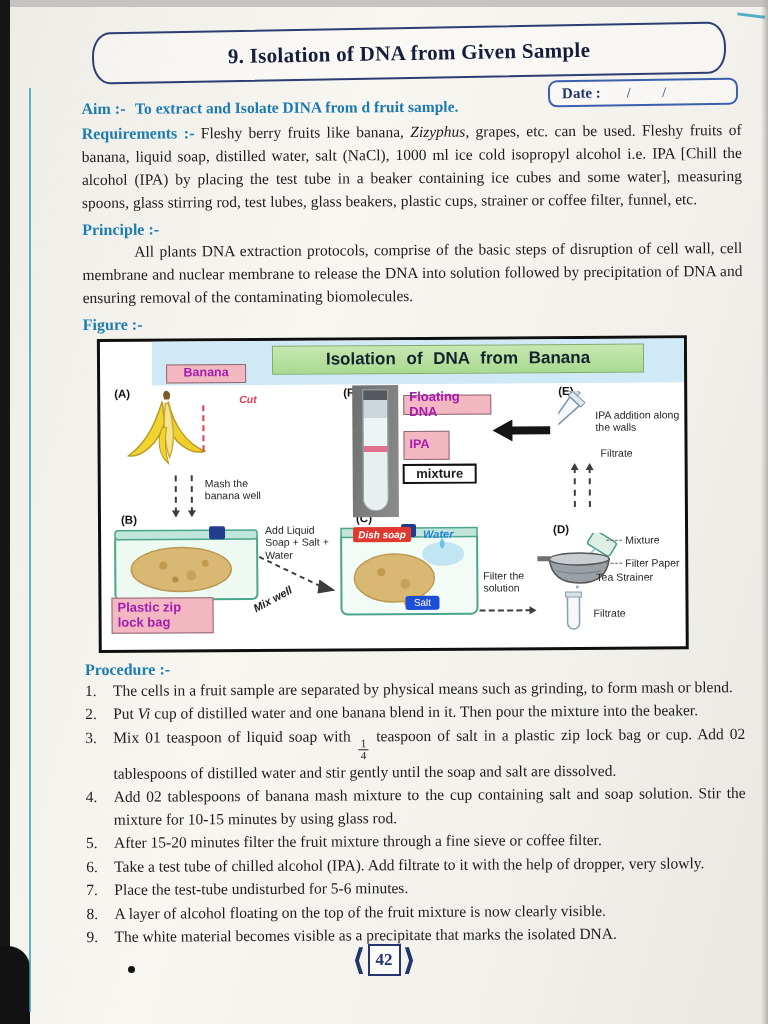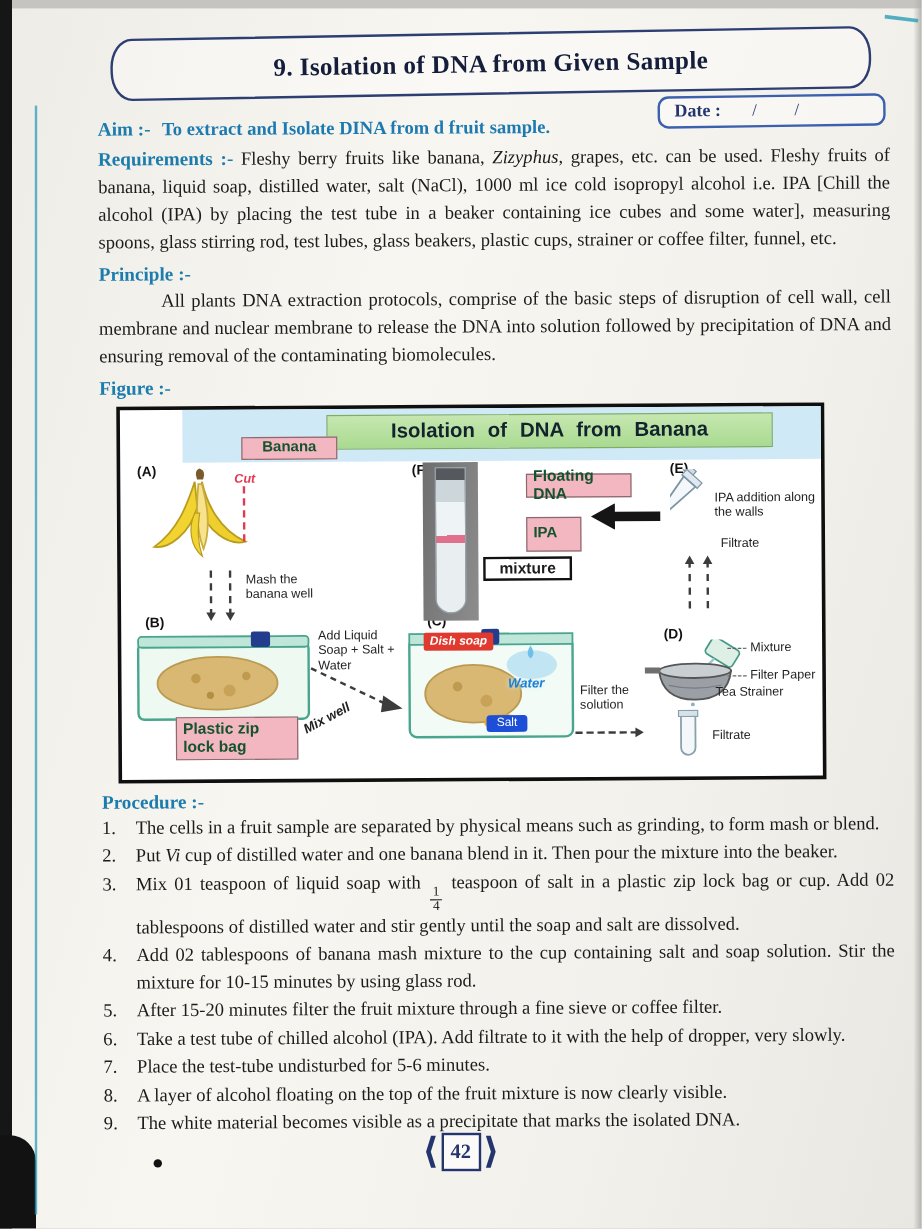--- a/index.html
+++ b/index.html
@@ -36,32 +36,32 @@
   
   .fig{position:relative;width:584px;height:308px;border:3px solid #0f0f0f;background:#fff;
     margin:5px 0 8px 14px;overflow:hidden;font-family:"Liberation Sans",sans-serif;}
   .fig *{box-sizing:border-box;}
   .abs{position:absolute;}
   .f-band{left:52px;top:0;right:0;height:44px;background:#cfe9f6;}
   .f-title{left:172px;top:5px;width:372px;height:29px;background:linear-gradient(#c6e7b0,#a9da90);
     border:1px solid #7fae63;display:flex;align-items:center;justify-content:center;
     font-weight:bold;font-size:17px;color:#12232e;word-spacing:6px;}
   .f-pink{background:#f3b7c1;border:1px solid #8a6a70;display:flex;align-items:center;
-    font-weight:bold;color:#14532d;padding:1px 5px;line-height:1.1;margin-left:35px;}
+    font-weight:bold;color:#a21caf;padding:1px 5px;line-height:1.1;}
   .f-letter{font-weight:bold;font-size:11.5px;color:#111;}
   .f-note{font-size:10.5px;line-height:1.22;color:#1f1f1f;}
   .dash-down{width:0;border-left:2px dashed #3c3c3c;}
   .dash-down::after{content:"";position:absolute;left:-5px;bottom:-8px;border:4px solid rgba(0,0,0,0);border-top:7px solid #3c3c3c;}
   .dash-up{width:0;border-left:2px dashed #3c3c3c;}
   .dash-up::before{content:"";position:absolute;left:-5px;top:-8px;border:4px solid rgba(0,0,0,0);border-bottom:7px solid #3c3c3c;}
   .dash-right{height:0;border-top:2px dashed #3c3c3c;}
   .dash-right::after{content:"";position:absolute;right:-9px;top:-5px;border:4px solid rgba(0,0,0,0);border-left:7px solid #3c3c3c;}
   .leader{height:0;border-top:1.5px dashed #666;width:16px;}
   .cutline{width:0;border-left:2px dashed #e23a52;}
-  .cut-t{color:#e23a52;font-weight:bold;font-style:italic;font-size:10.5px;}
+  .cut-t{color:#e23a52;font-weight:bold;font-style:italic;font-size:10.5px;margin-left:44px;}
   .mixwell{font-style:italic;font-weight:bold;font-size:11px;transform:rotate(-28deg);color:#222;}
   .tubeF-bg{background:linear-gradient(100deg,#6e6e6e,#8d8d8d);}
   .tubeF{position:absolute;left:10px;top:4px;width:26px;height:122px;border:1.5px solid #9aa6ad;
     border-radius:0 0 13px 13px;
     background:linear-gradient(#55595d 0 10px,#cdd6db 10px 28px,#eef3f5 28px 56px,#e0708c 56px 62px,#e9eef1 62px 100%);}
   .lblbox{background:#fff;border:2px solid #111;font-weight:bold;font-size:13px;
     display:flex;align-items:center;justify-content:center;}
   .redlbl{background:#e0392f;color:#fff;font-weight:bold;font-style:italic;font-size:10px;
     display:flex;align-items:center;justify-content:center;border-radius:2px;text-align:center;}
   .waterlbl{color:#1f7fd0;font-weight:bold;font-style:italic;font-size:11px;text-shadow:0 0 4px #cdeaf8;}
@@ -160,21 +160,21 @@
         <rect x="2" y="8" width="136" height="9" fill="#bfe6d9" stroke="#49a58e" stroke-width="1.5"></rect>
         <rect x="62" y="4" width="15" height="13" rx="2" fill="#243c8c"></rect>
         <ellipse cx="55" cy="58" rx="40" ry="24" fill="#d9b873" stroke="#bb9a52" stroke-width="1.5"></ellipse>
         <circle cx="42" cy="52" r="4" fill="#c09a4e"></circle>
           <circle cx="66" cy="64" r="5" fill="#c8a258"></circle>
         <ellipse cx="104" cy="34" rx="21" ry="12" fill="#bfe4f2" opacity="0.95"></ellipse>
         <path d="M103 18 q5 7 0 11 q-5 -4 0 -11" fill="#6fc0e8"></path>
         <ellipse cx="80" cy="82" rx="16" ry="7" fill="#e3a93a"></ellipse>
       </svg>
       <div class="abs redlbl" style="left:252px;top:187px;width:58px;height:15px;">Dish soap</div>
-      <div class="abs waterlbl" style="left:322px;top:188px;margin-top:36px;">Water</div>
+      <div class="abs waterlbl" style="left:322px;top:188px;">Water</div>
       <div class="abs saltlbl" style="left:304px;top:256px;width:34px;height:14px;">Salt</div>
 
       <div class="abs f-note" style="left:382px;top:230px;width:64px;">Filter the solution</div>
       <div class="abs dash-right" style="left:378px;top:270px;width:52px;"></div>
 
       <div class="abs f-letter" style="left:452px;top:184px;">(D)</div>
       <svg class="abs" style="left:436px;top:194px;" width="88" height="56" viewBox="0 0 88 56">
         <g transform="rotate(32 64 10)">
           <rect x="52" y="2" width="26" height="16" rx="3" fill="#def0e6" stroke="#4a9a86" stroke-width="1.5"></rect>
         </g>

